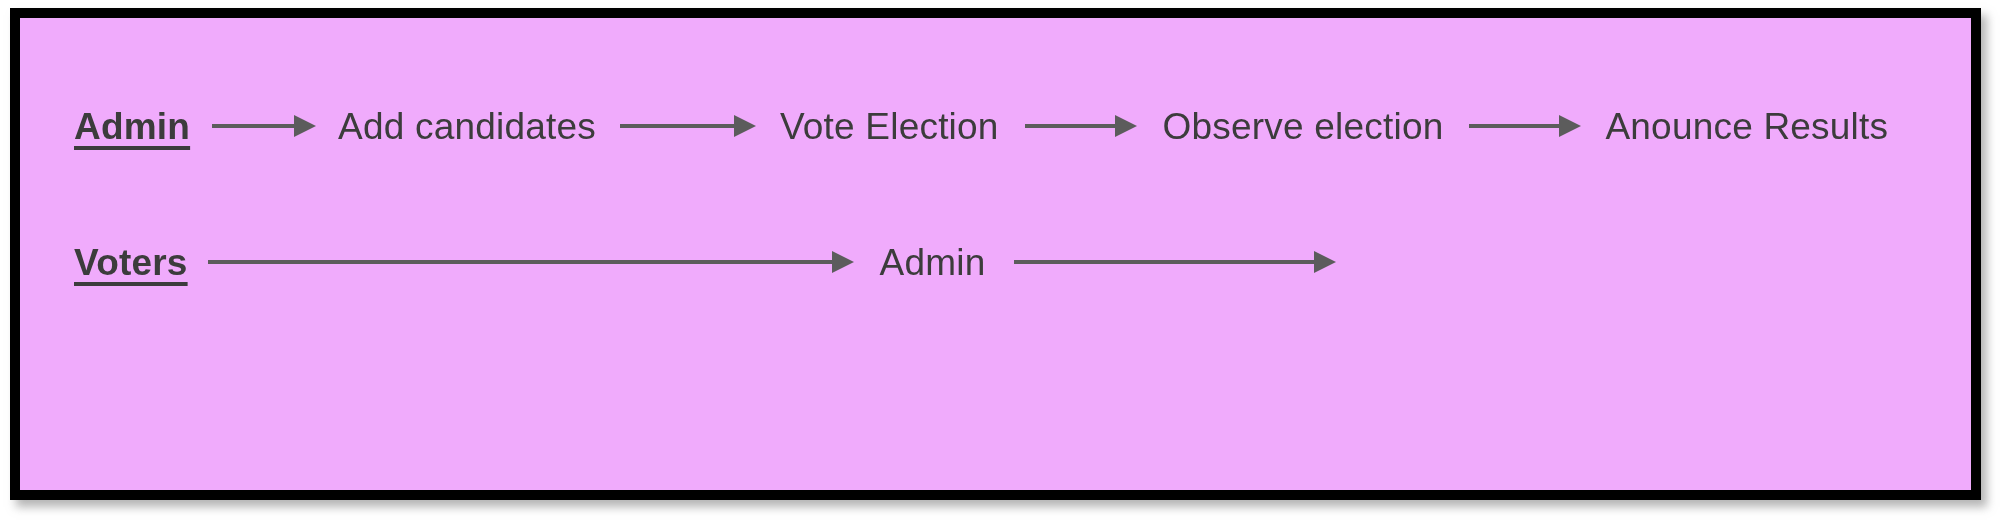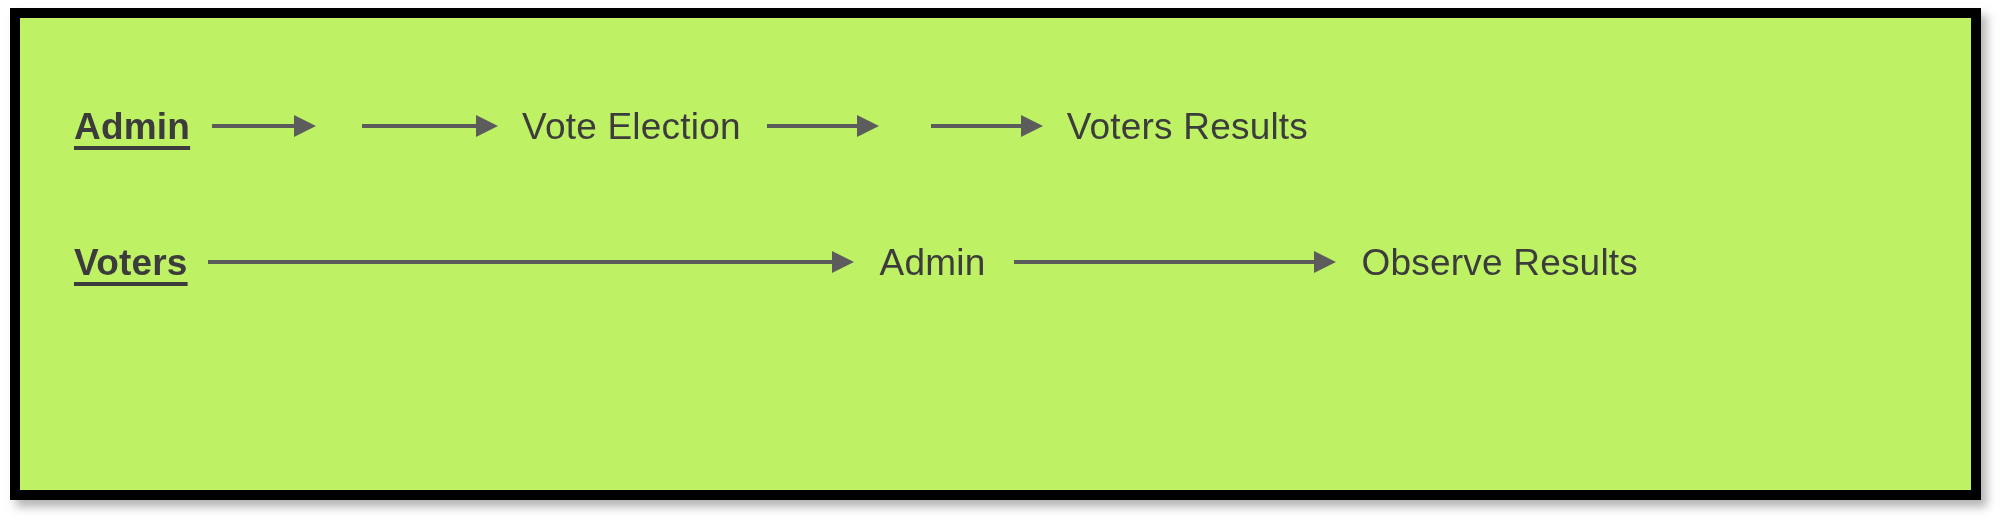--- a/index.html
+++ b/index.html
@@ -14,21 +14,21 @@
     font-family: "Liberation Sans", sans-serif;
   }
 
   
   #frame {
     position: absolute;
     left: 10px;
     top: 8px;
     width: 1971px;
     height: 492px;
-    background: #bef264;
+    background: #f0abfc;
     border: 10px solid #000000;
     box-sizing: border-box;
     box-shadow: 6px 7px 9px rgba(120,120,120,0.55);
   }
 
   #canvas {
     position: absolute;
     left: 0;
     top: 0;
     width: 100%;
@@ -92,55 +92,56 @@
 
     <div class="flow-row" id="row-admin">
 
       <span class="node-label actor">Admin</span>
 
       <span class="arrow" style="width:104px; margin-left:22px; margin-right:22px;">
         <span class="shaft"></span>
         <span class="head"></span>
       </span>
 
+      <span class="node-label">Add candidates</span>
 
       <span class="arrow" style="width:136px; margin-left:24px; margin-right:24px;">
         <span class="shaft"></span>
         <span class="head"></span>
       </span>
 
       <span class="node-label">Vote Election</span>
 
       <span class="arrow" style="width:112px; margin-left:26px; margin-right:26px;">
         <span class="shaft"></span>
         <span class="head"></span>
       </span>
 
+      <span class="node-label">Observe election</span>
 
       <span class="arrow" style="width:112px; margin-left:26px; margin-right:24px;">
         <span class="shaft"></span>
         <span class="head"></span>
       </span>
 
-      <span class="node-label">Voters Results</span>
+      <span class="node-label">Anounce Results</span>
     </div>
 
     <div class="flow-row" id="row-voters">
 
       <span class="node-label actor">Voters</span>
 
       <span class="arrow" style="width:646px; margin-left:20px; margin-right:26px;">
         <span class="shaft"></span>
         <span class="head"></span>
       </span>
 
       <span class="node-label">Admin</span>
 
       <span class="arrow" style="width:322px; margin-left:28px; margin-right:26px;">
         <span class="shaft"></span>
         <span class="head"></span>
       </span>
 
-      <span class="node-label">Observe Results</span>
     </div>
 
   </div>
 </div>
 
 </body></html>

